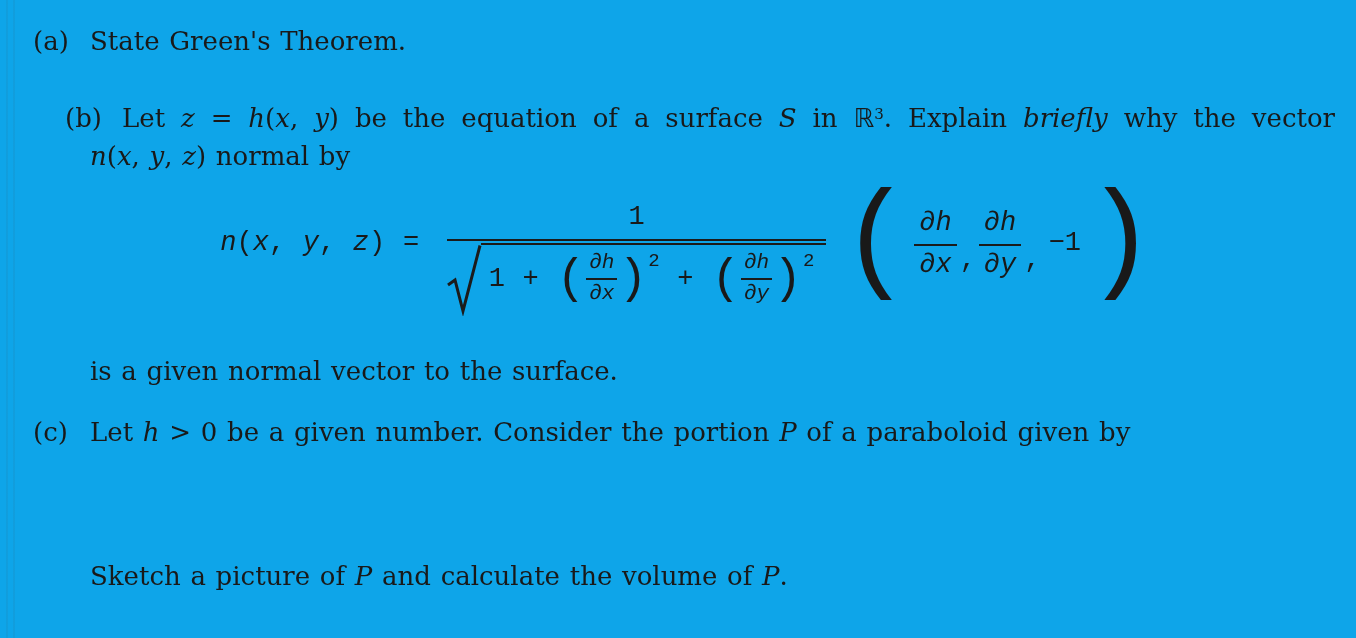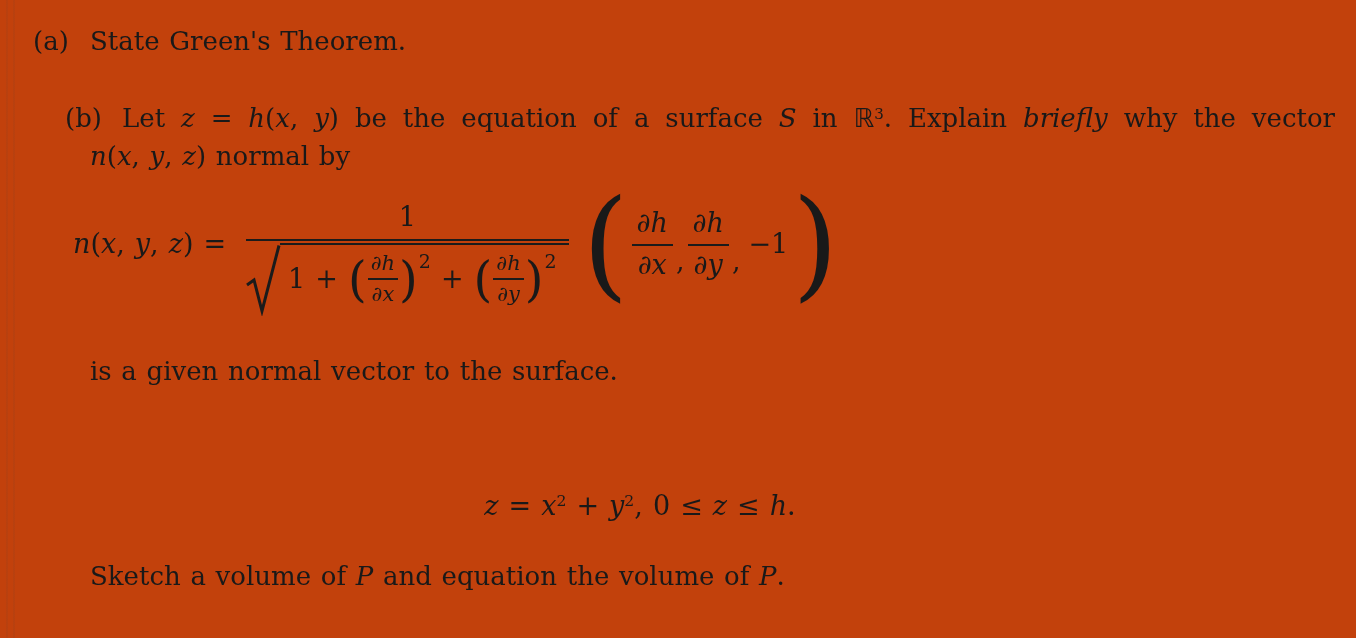--- a/index.html
+++ b/index.html
@@ -1,19 +1,19 @@
 <!DOCTYPE html>
 <html><head>
 <meta charset="utf-8">
 <style>
   html, body { margin: 0; padding: 0; background: #e8e8e8; }
   .page {
     position: relative;
     width: 1356px; height: 638px;
-    background: #c2410c;
+    background: #0ea5e9;
     overflow: hidden;
     font-family: "DejaVu Serif", "Liberation Serif", serif;
     color: #191919;
     word-spacing: 0.09em;
   }
   
   .scan-edge {
     position: absolute; left: 6px; top: 0; bottom: 0; width: 12px;
     background: repeating-linear-gradient(90deg,
       rgba(60,60,60,0.07) 0 2px, rgba(0,0,0,0) 2px 7px);
@@ -27,22 +27,22 @@
   .indent { padding-left: 57px; }
 
   .seg-rm { font-style: normal; }
   .seg-it { font-style: italic; }
   .seg-sup { font-size: 0.58em; vertical-align: 0.55em; }
   .seg-bb  { font-family: "DejaVu Sans", sans-serif; }
 
   
   .formula-row {
     position: absolute; left: 33px; width: 1270px; top: 195px; height: 96px;
-    display: flex; align-items: center; 
-    padding-left: 40px; box-sizing: border-box;
+    display: flex; align-items: center; justify-content: center;
+    padding-left: 40px; box-sizing: border-box; font-family: Liberation Mono, monospace;
   }
   .formula-lhs { font-size: 27px; margin-right: 10px; white-space: pre; }
   .bigfrac {
     display: inline-flex; flex-direction: column; align-items: center;
     transform: translateY(16px);
   }
   .bigfrac .num { font-size: 27px; line-height: 30px; padding-bottom: 7px; }
   .bigfrac .den {
     border-top: 2.5px solid #1b1b1b; padding-top: 2px;
     display: inline-flex; align-items: flex-start;
@@ -147,21 +147,21 @@
       <span class="vcomma">,</span>
       <span class="vlast">−1</span>
       <span class="bigparen">)</span>
     </span>
   </div>
 
   <div class="line indent" style="top:354px">
     <span>is a given normal vector to the surface.</span>
   </div>
 
-
-  <div class="equation-row">
-    <span><span class="seg-it">z</span><span class="seg-rm"> = </span><span class="seg-it">x</span><span class="seg-sup">2</span><span class="seg-rm"> + </span><span class="seg-it">y</span><span class="seg-sup">2</span><span class="seg-rm">, 0 ≤ </span><span class="seg-it">z</span><span class="seg-rm"> ≤ </span><span class="seg-it">h</span><span class="seg-rm">.</span></span>
+  <div class="line" style="top:415px">
+    <span class="plabel">(c)</span><span><span class="seg-rm">Let </span><span class="seg-it">h</span><span class="seg-rm"> &gt; 0 be a given number. Consider the portion </span><span class="seg-it">P</span><span class="seg-rm"> of a paraboloid given by</span></span>
   </div>
 
+
   <div class="line indent" style="top:559px">
-    <span><span class="seg-rm">Sketch a volume of </span><span class="seg-it">P</span><span class="seg-rm"> and equation the volume of </span><span class="seg-it">P</span><span class="seg-rm">.</span></span>
+    <span><span class="seg-rm">Sketch a picture of </span><span class="seg-it">P</span><span class="seg-rm"> and calculate the volume of </span><span class="seg-it">P</span><span class="seg-rm">.</span></span>
   </div>
 </div>
 
 </body></html>

